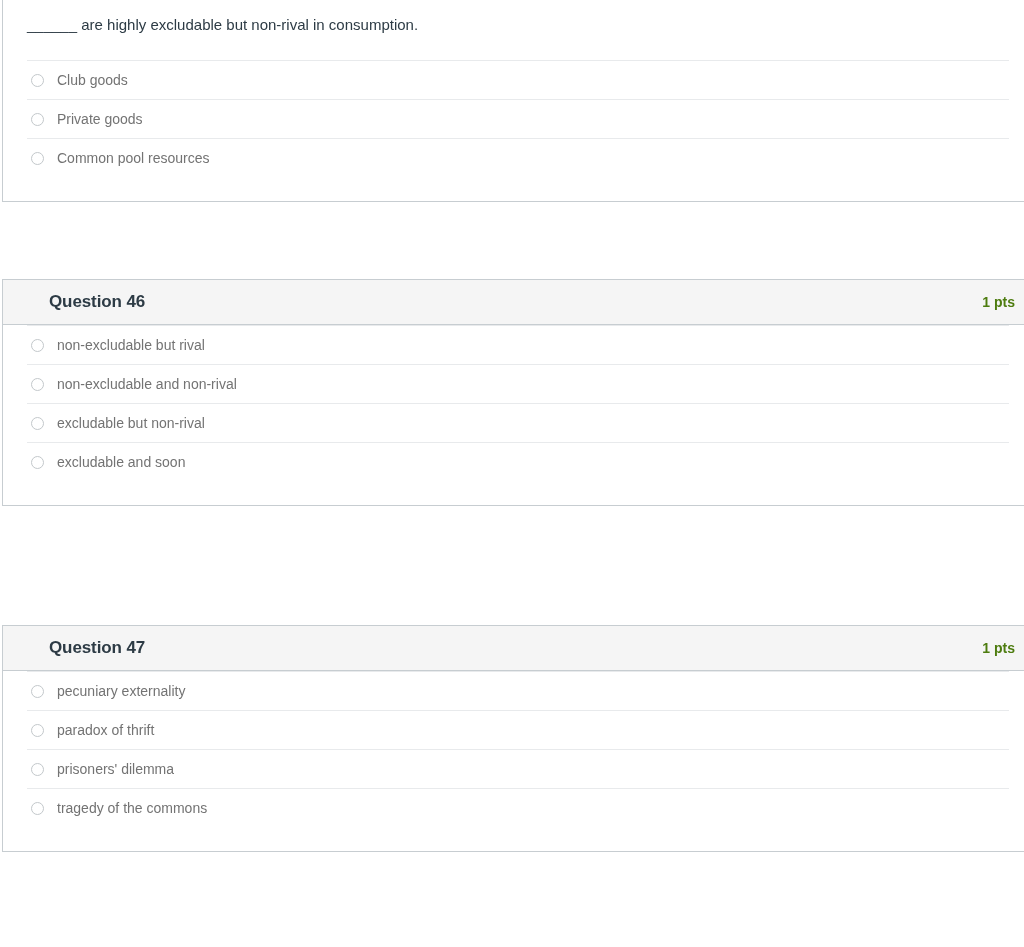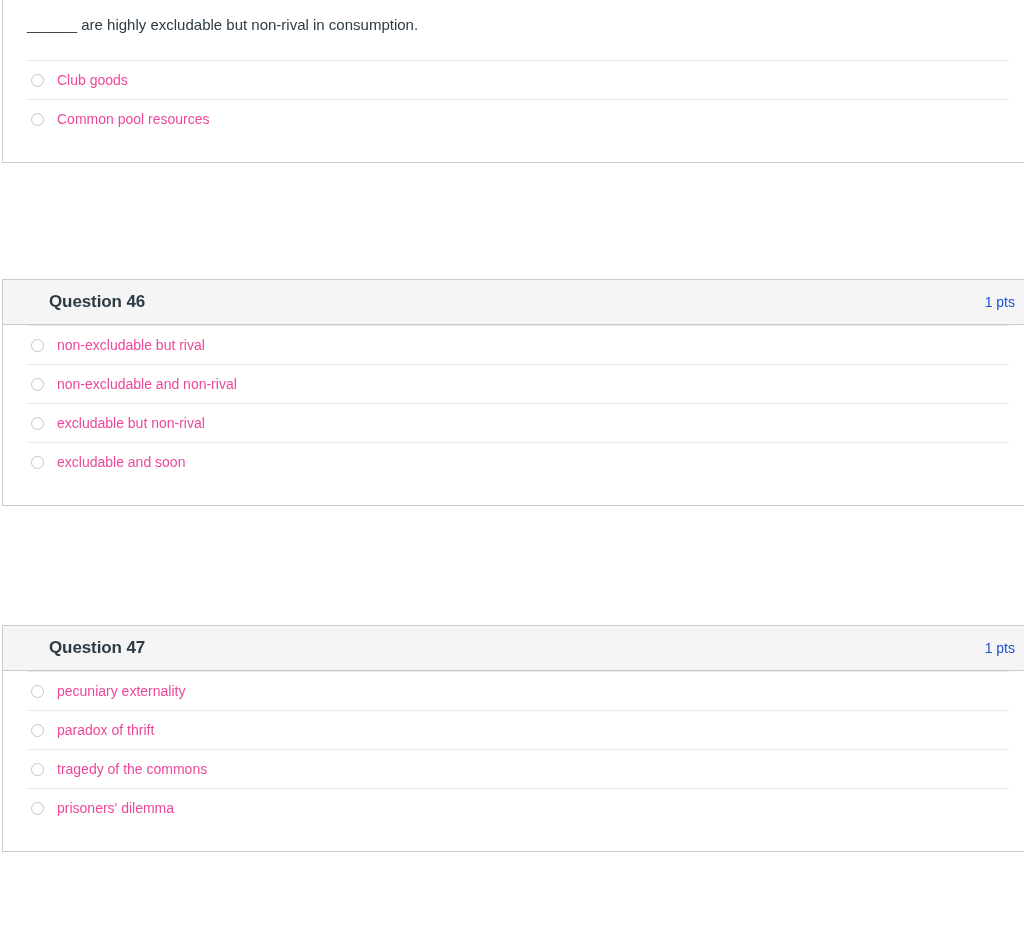--- a/index.html
+++ b/index.html
@@ -48,22 +48,22 @@
   }
   .question-title {
     font-size: 17px;
     font-weight: bold;
     letter-spacing: -0.1px;
     color: #2d3b45;
     margin-left: 24px;
   }
   .question-points {
     font-size: 14px;
-    font-weight: normal;
-    color: #1d4ed8;
+    font-weight: bold;
+    color: #4d7c0f;
   }
 
   
   .question-body {
     padding: 0 24px;
   }
   .question-text {
     font-size: 15px;
     line-height: 26px;
     color: #2d3b45;
@@ -94,37 +94,41 @@
     margin-left: 4px;
     margin-right: 13px;
     border: 1px solid #c3c8cb;
     border-radius: 50%;
     background: #ffffff;
     box-sizing: border-box;
   }
   .answer-label {
     font-size: 14px;
     line-height: 18px;
-    color: #ec4899;
+    color: #737373;
   }
 </style>
 </head>
 <body>
 
 <div class="quiz-stage">
 
   <div class="question-card clipped-top" style="top:-10px;">
 
     <div class="question-body">
       <div class="question-text" style="padding-top:22px;">______ are highly excludable but non-rival in consumption.</div>
 
       <ul class="answers">
         <li class="answer-row">
           <span class="radio-icon"></span>
           <span class="answer-label">Club goods</span>
+        </li>
+        <li class="answer-row">
+          <span class="radio-icon"></span>
+          <span class="answer-label">Private goods</span>
         </li>
         <li class="answer-row">
           <span class="radio-icon"></span>
           <span class="answer-label">Common pool resources</span>
         </li>
       </ul>
     </div>
   </div>
 
   <div class="question-card" style="top:279px;">
@@ -170,23 +174,23 @@
         <li class="answer-row">
           <span class="radio-icon"></span>
           <span class="answer-label">pecuniary externality</span>
         </li>
         <li class="answer-row">
           <span class="radio-icon"></span>
           <span class="answer-label">paradox of thrift</span>
         </li>
         <li class="answer-row">
           <span class="radio-icon"></span>
-          <span class="answer-label">tragedy of the commons</span>
+          <span class="answer-label">prisoners' dilemma</span>
         </li>
         <li class="answer-row">
           <span class="radio-icon"></span>
-          <span class="answer-label">prisoners' dilemma</span>
+          <span class="answer-label">tragedy of the commons</span>
         </li>
       </ul>
     </div>
   </div>
 
 </div>
 
 </body></html>

